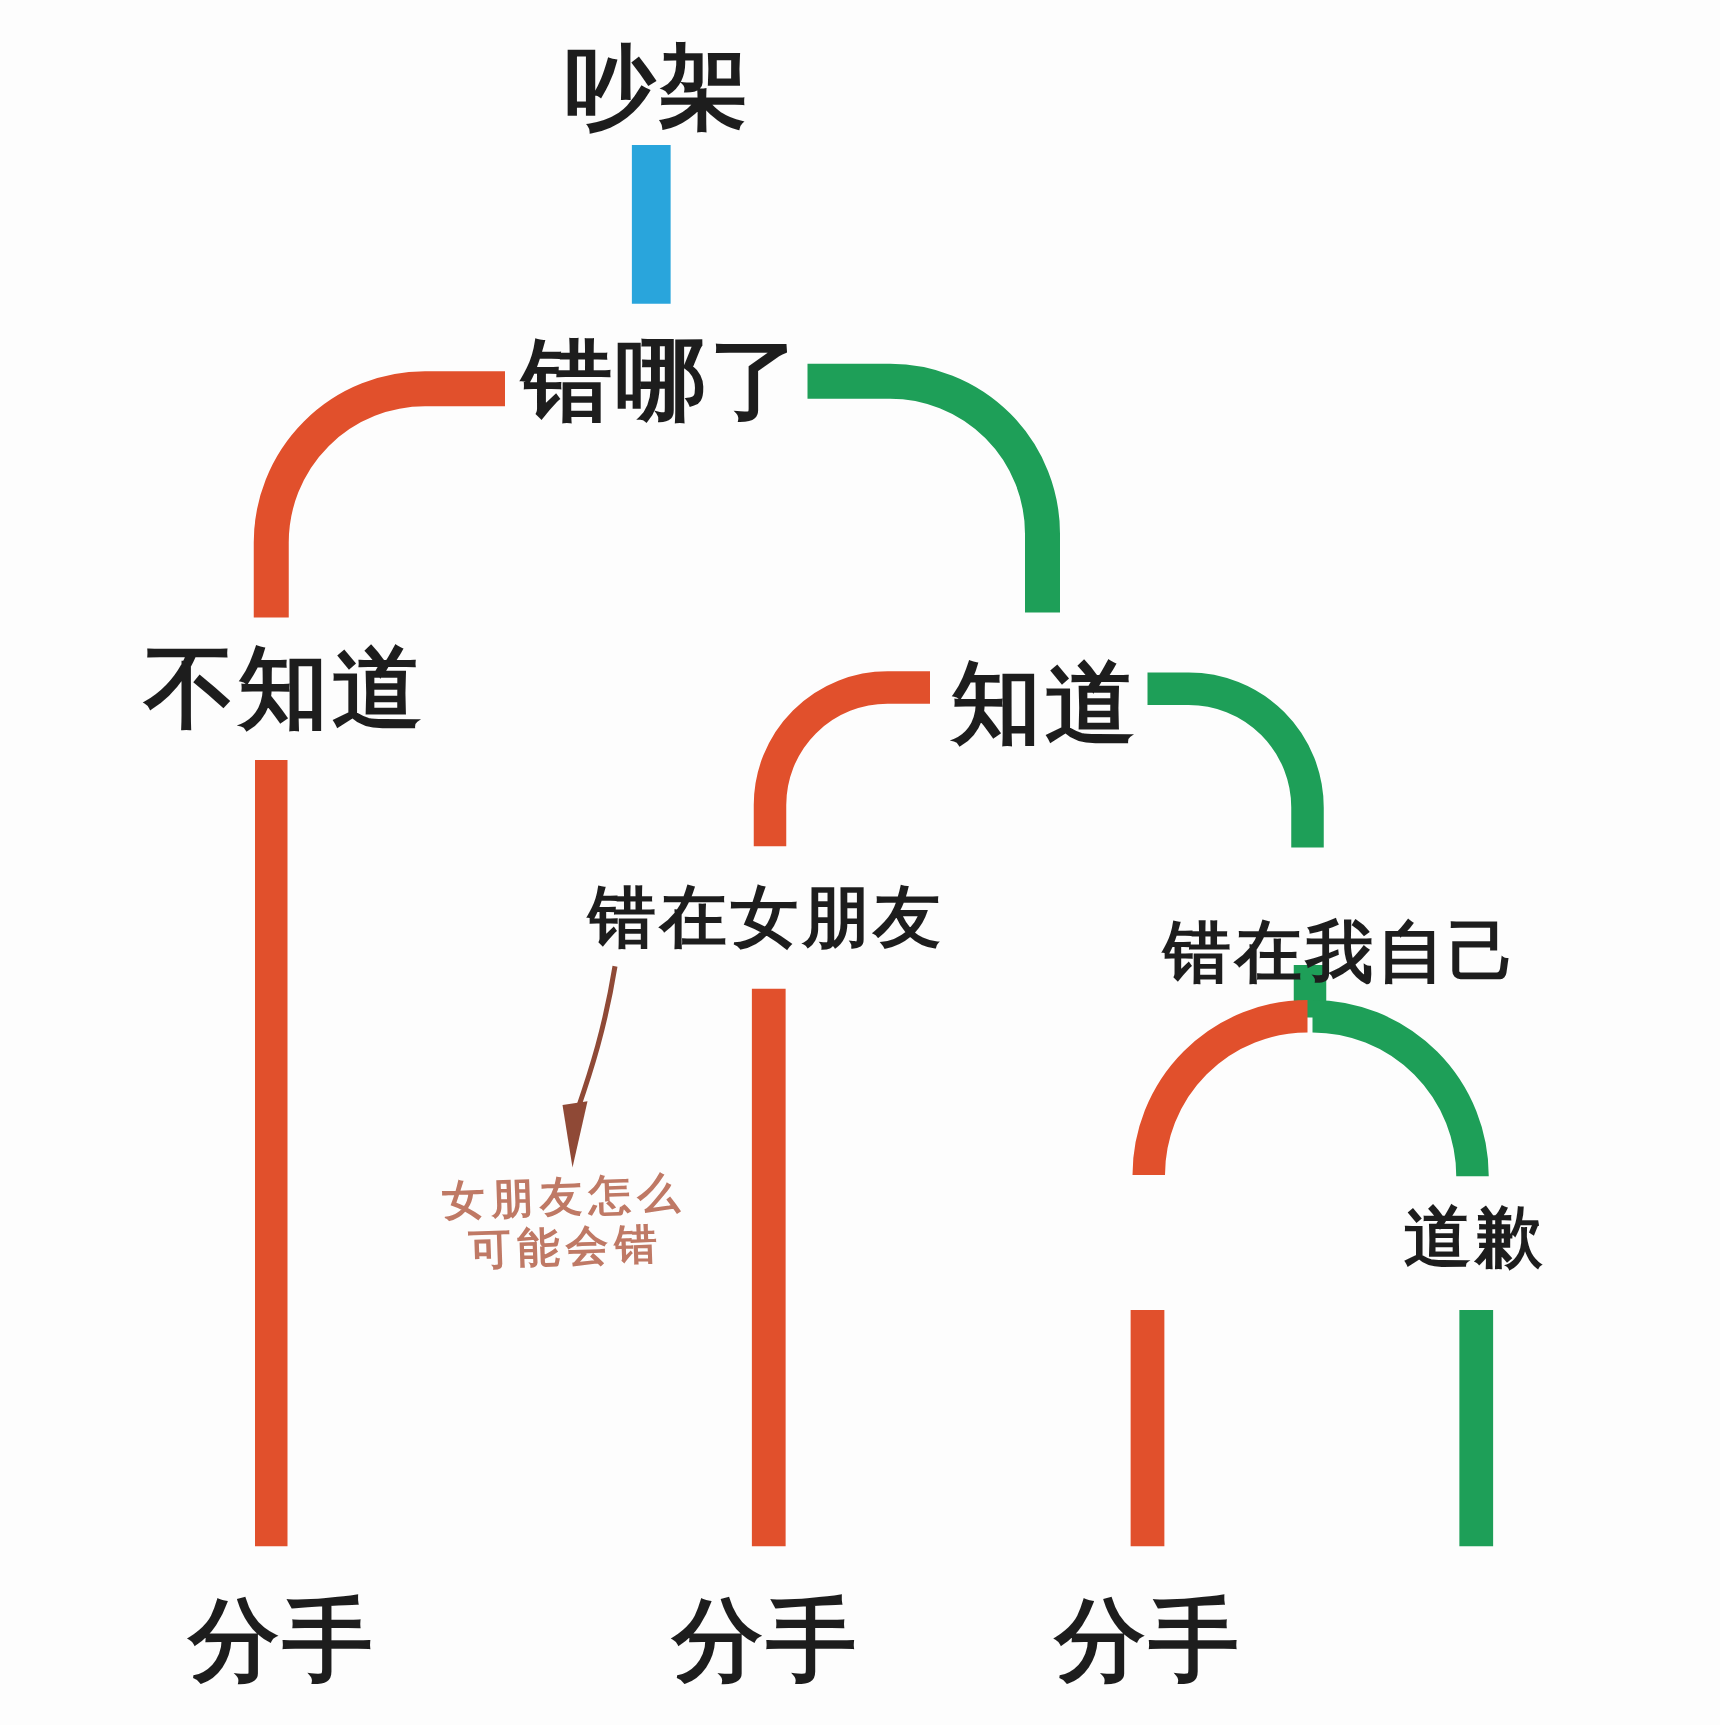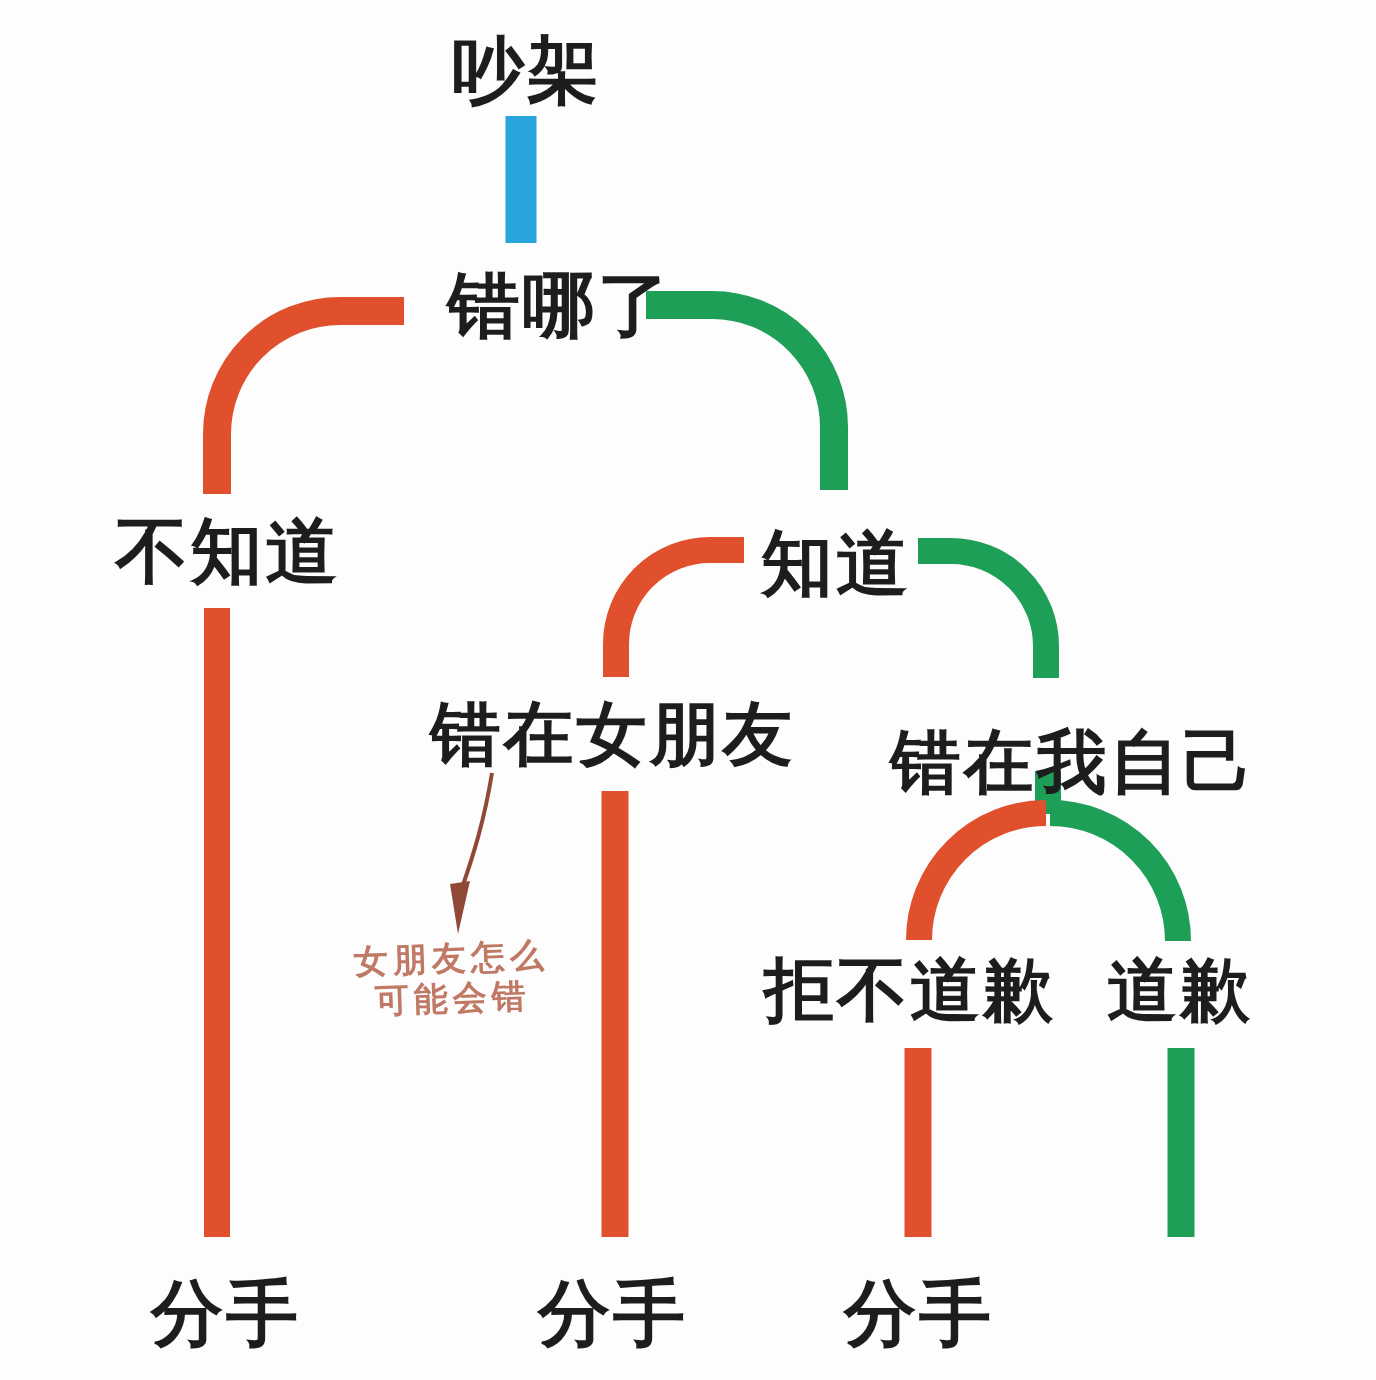--- a/index.html
+++ b/index.html
@@ -26,21 +26,21 @@
     position: absolute;
     transform: translate(-50%, -50%);
     font-weight: 700;
     color: #1d1d1d;
     font-size: 72px;
     letter-spacing: 3px;
     white-space: nowrap;
     line-height: 1;
   }
   .label.small {
-    font-size: 70px;
+    font-size: 54px;
   }
   .annotation {
     position: absolute;
     transform: translate(-50%, -50%) rotate(-2deg);
     font-family: "DejaVu Serif", serif;
     font-weight: 700;
     font-size: 34px;
     line-height: 1.18;
     letter-spacing: 5px;
     text-align: center;
@@ -79,31 +79,30 @@
     <path d="M918 1048 L918 1237" fill="none" stroke-width="27" stroke="#E1502C"></path>
 
     <path d="M1181 1048 L1181 1237" fill="none" stroke-width="27" stroke="#1E9F58"></path>
 
     <path d="M492 773 C 484 822 473 856 462 888" fill="none" stroke-width="4" stroke="#8f4936"></path>
     <path d="M450 884 L470 881 L458 934 Z" fill="#8f4936"></path>
   </svg>
 
   <div class="label" style="left:527px; top:70px;">吵架</div>
 
-  <div class="label" style="left:560px; top:305px;text-align:center;">错哪了</div>
+  <div class="label" style="left:530px; top:305px;text-align:center;">错哪了</div>
 
   <div class="label" style="left:228px; top:551px;">不知道</div>
 
   <div class="label" style="left:836px; top:563px;">知道</div>
 
   <div class="label small" style="left:613px; top:734px;">错在女朋友</div>
 
   <div class="label small" style="left:1073px; top:734px;margin-top:28px;">错在我自己</div>
 
-  <div class="label small" style="left:910px; top:990px;">拒不道歉</div>
 
   <div class="label small" style="left:1180px; top:990px;">道歉</div>
 
   <div class="label" style="left:226px; top:1313px;">分手</div>
 
   <div class="label" style="left:613px; top:1313px;">分手</div>
 
   <div class="label" style="left:919px; top:1313px;">分手</div>
 
 

